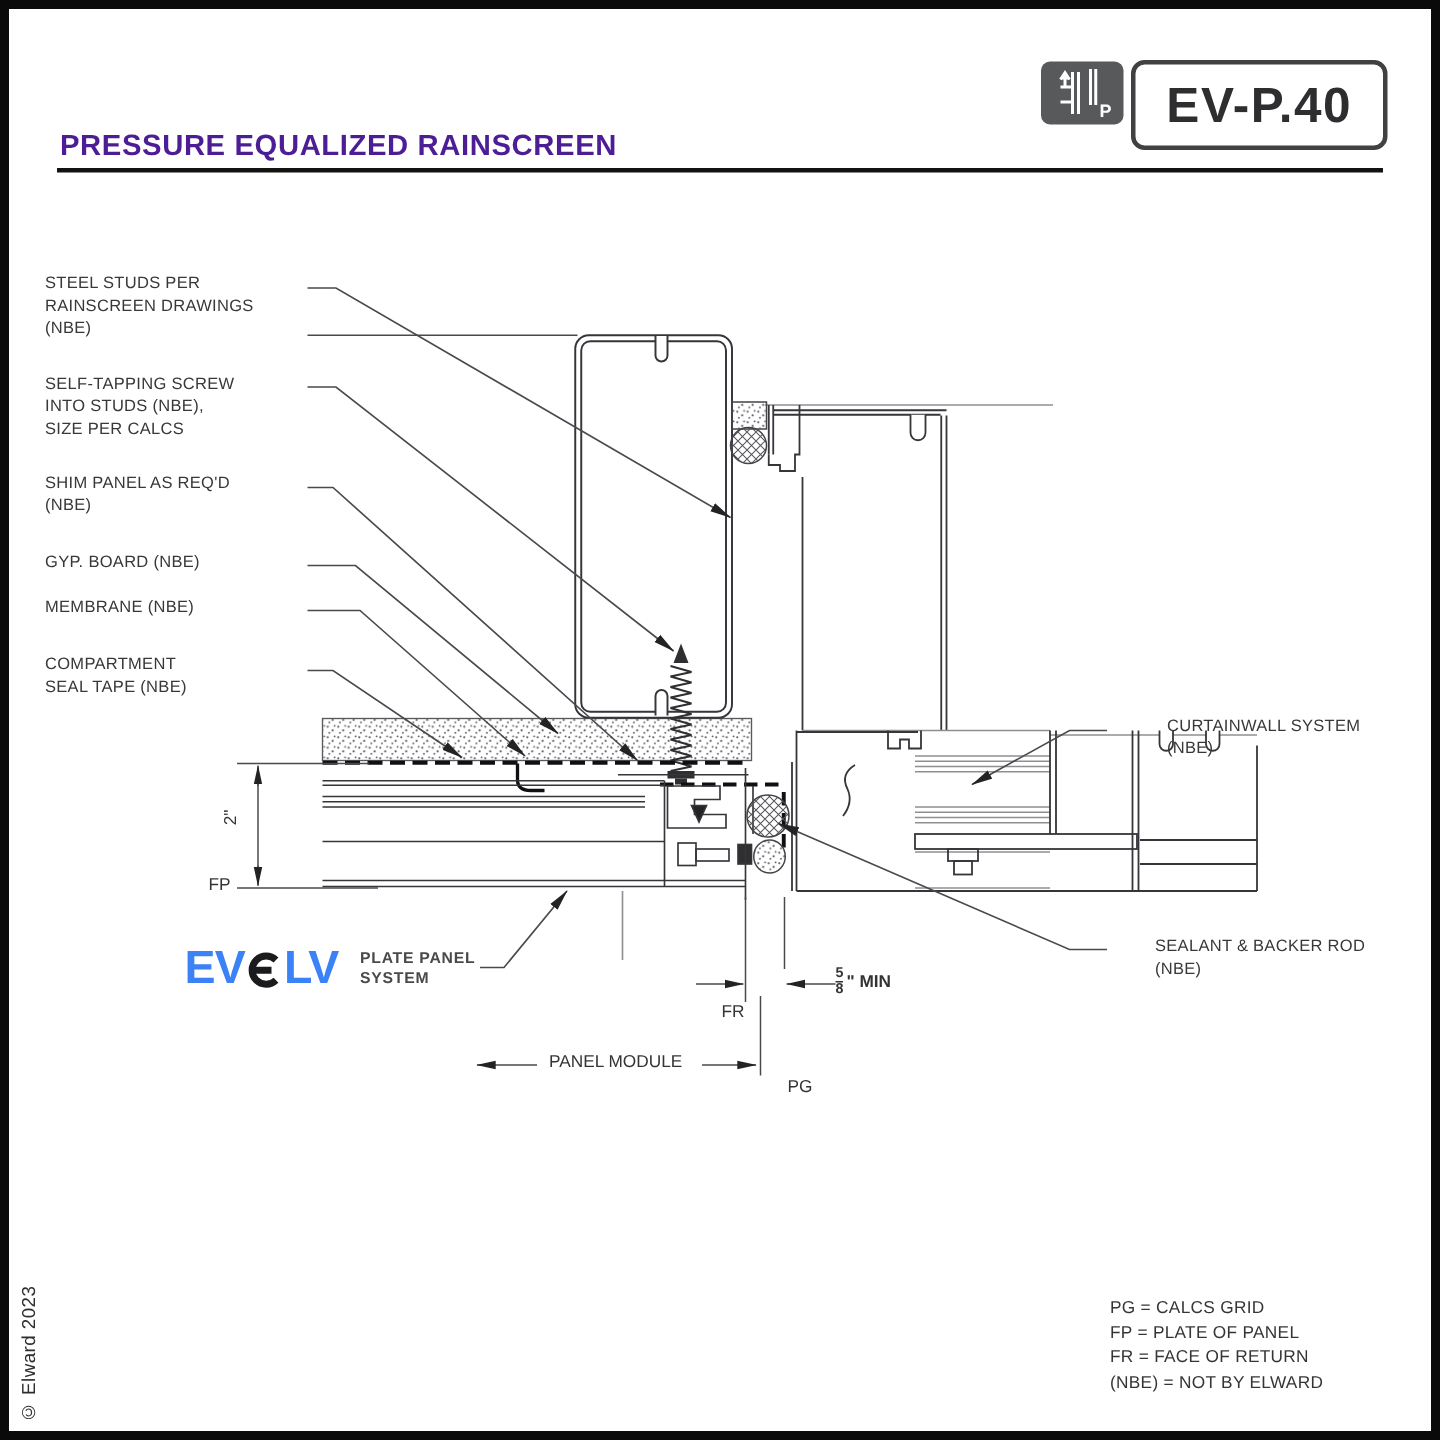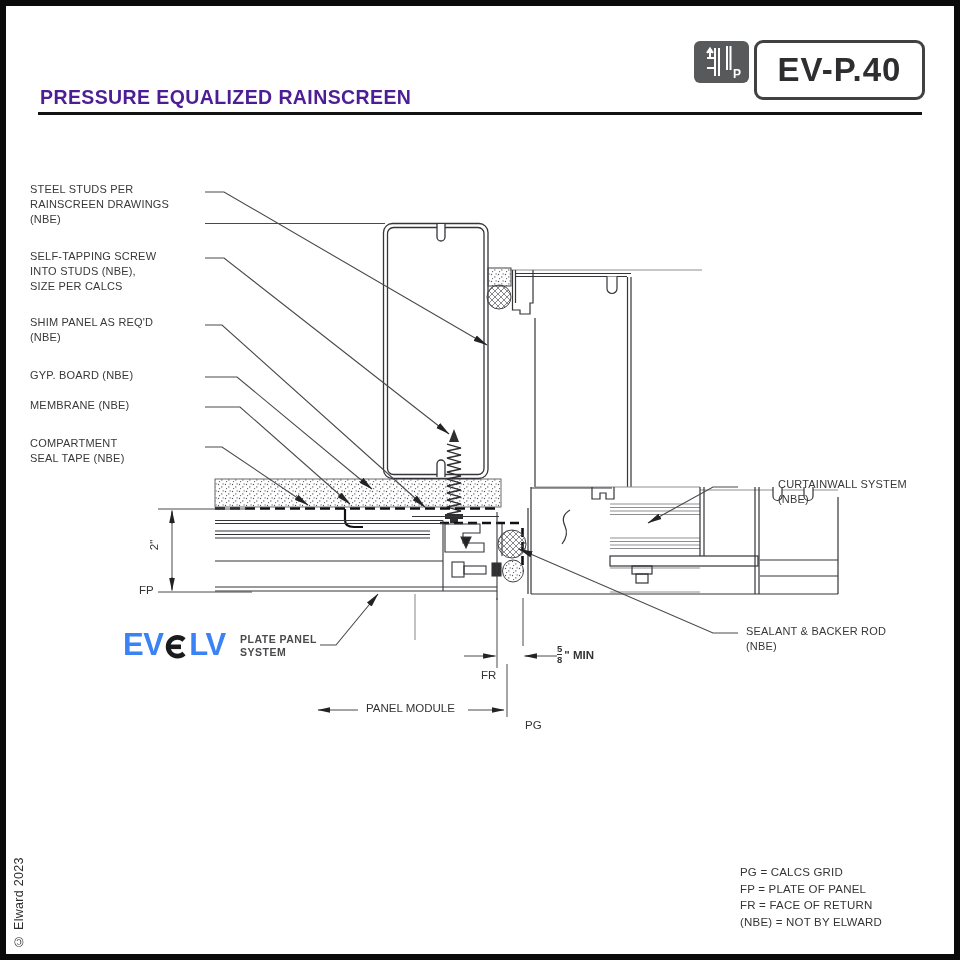--- a/index.html
+++ b/index.html
@@ -219,21 +219,21 @@
       <div>MEMBRANE (NBE)</div>
     </div>
     <div class="lbl lbl-r" style="top:436px;">
       <div>COMPARTMENT</div>
       <div>SEAL TAPE (NBE)</div>
     </div>
     <div class="lbl" style="left:742px;top:477px;margin-left:36px;">
       <div>CURTAINWALL SYSTEM</div>
       <div>(NBE)</div>
     </div>
-    <div class="lbl" style="left:746px;top:624px;">
+    <div class="lbl" style="left:770px;top:624px;">
       <div>SEALANT &amp; BACKER ROD</div>
       <div>(NBE)</div>
     </div>
 
     <div class="dim dim-2in">2"</div>
     <div class="dim" style="left:139px;top:584px;">FP</div>
     <div class="dim" style="left:481px;top:669px;">FR</div>
     <div class="dim" style="left:497px;top:719px;padding-left:28px;">PG</div>
     <div class="dim" style="left:366px;top:702px;">PANEL MODULE</div>
     <div class="dim dim-58">

